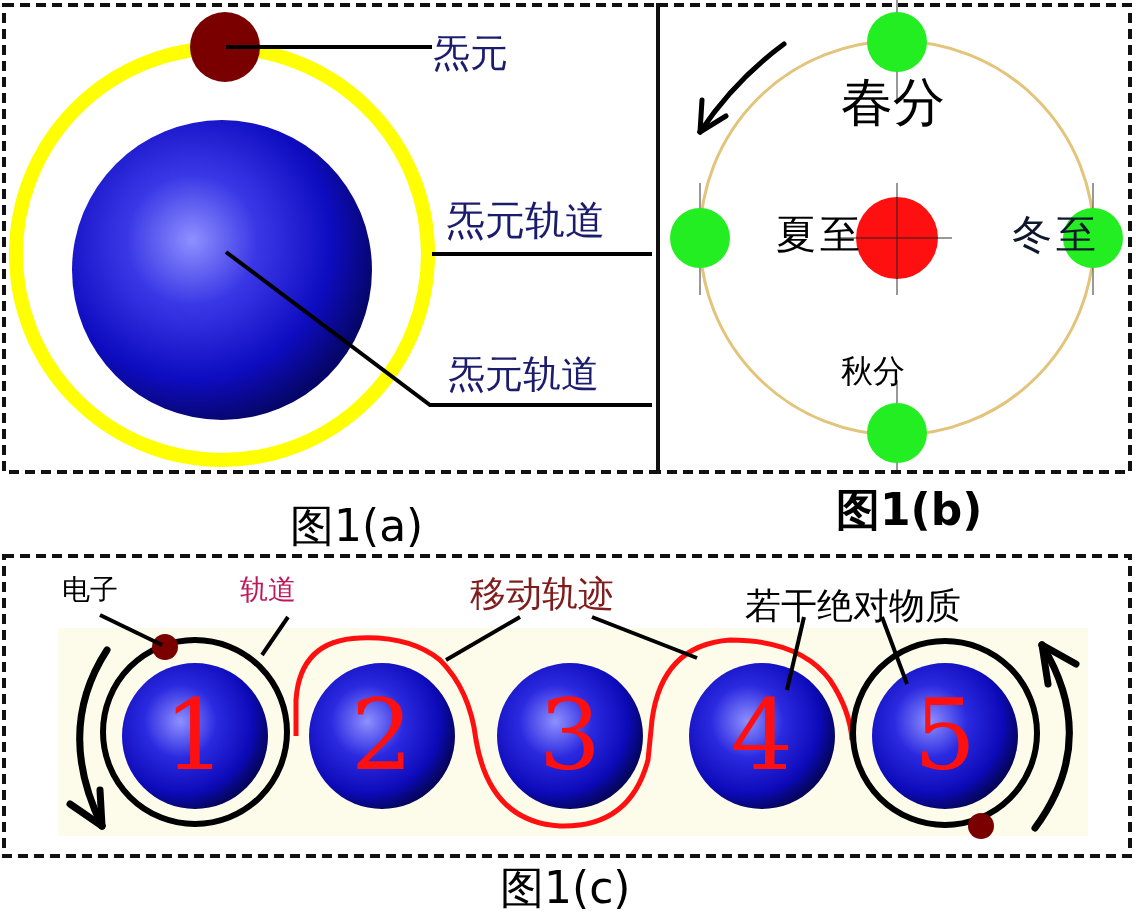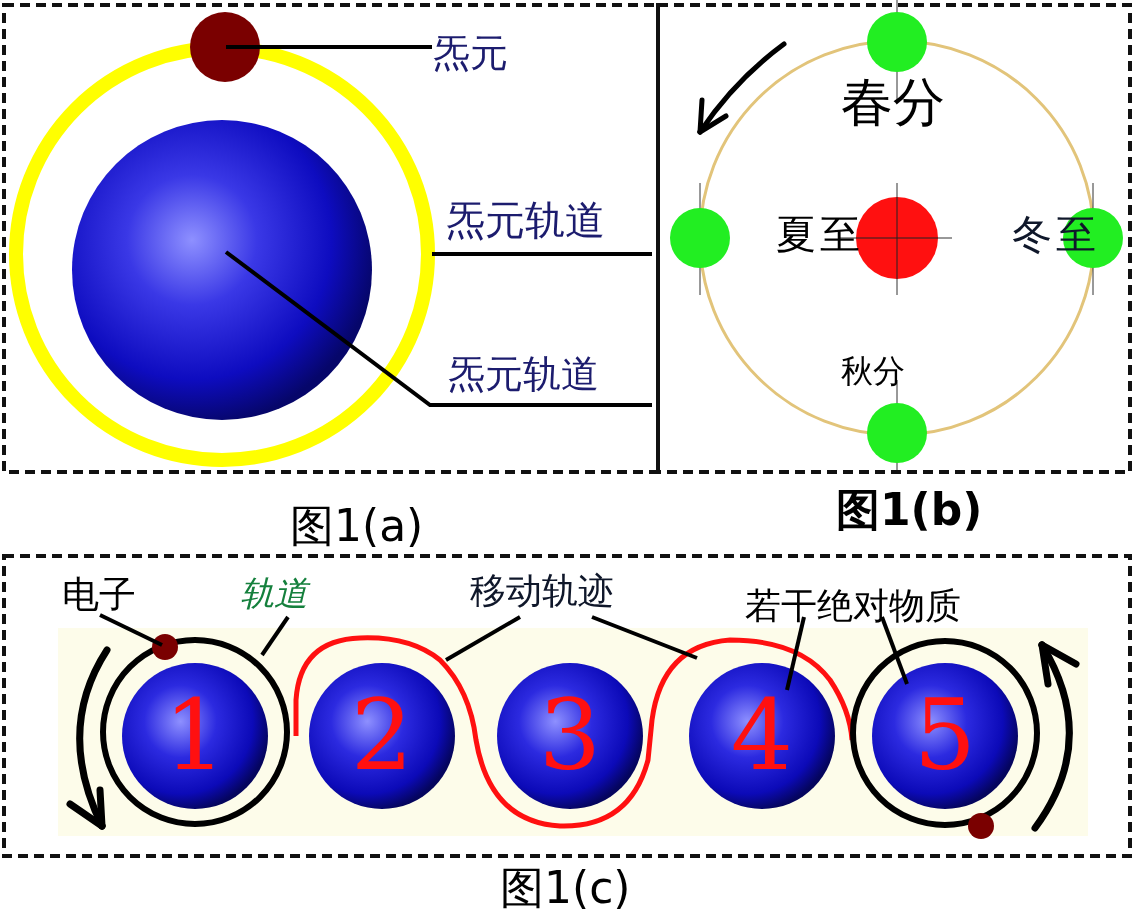--- a/index.html
+++ b/index.html
@@ -115,23 +115,23 @@
 <div class="abs" style="left:447px;top:355px;font-size:38px;color:#1c1c6e;line-height:1;">炁元轨道</div>
 
 <div class="abs" style="left:841px;top:76px;font-size:52px;color:#000;line-height:1;">春分</div>
 <div class="abs" style="left:731px;top:214px;font-size:40px;color:#000;line-height:1;letter-spacing:4px;margin-left:45px;">夏至</div>
 <div class="abs" style="left:1012px;top:214px;font-size:40px;color:#0f172a;line-height:1;letter-spacing:4px;">冬至</div>
 <div class="abs" style="left:841px;top:355px;font-size:32px;color:#000;line-height:1;">秋分</div>
 
 <div class="caption" style="left:290px;top:504px;">图1(a)</div>
 <div class="caption" style="left:836px;top:488px;font-weight:bold;">图1(b)</div>
 
-<div class="abs" style="left:62px;top:576px;font-size:37px;color:#000;line-height:1;">电子</div>
-<div class="abs" style="left:240px;top:576px;font-size:34px;color:#15803d;line-height:1;font-style:italic;">轨道</div>
-<div class="abs" style="left:470px;top:576px;font-size:36px;color:#0f172a;line-height:1;font-family:Liberation Mono, monospace;">移动轨迹</div>
+<div class="abs" style="left:62px;top:576px;font-size:28px;color:#000;line-height:1;">电子</div>
+<div class="abs" style="left:240px;top:576px;font-size:28px;color:#be185d;line-height:1;">轨道</div>
+<div class="abs" style="left:470px;top:576px;font-size:36px;color:#7f1d1d;line-height:1;">移动轨迹</div>
 <div class="abs" style="left:745px;top:576px;font-size:36px;color:#000;line-height:1;margin-top:12px;">若干绝对物质</div>
 
 <div class="abs" style="left:160px;top:686px;width:70px;text-align:center;font-family:'DejaVu Serif','Liberation Serif',serif;font-size:98px;color:#ff1010;line-height:1;">1</div>
 <div class="abs" style="left:347px;top:686px;width:70px;text-align:center;font-family:'DejaVu Serif','Liberation Serif',serif;font-size:98px;color:#ff1010;line-height:1;">2</div>
 <div class="abs" style="left:535px;top:686px;width:70px;text-align:center;font-family:'DejaVu Serif','Liberation Serif',serif;font-size:98px;color:#ff1010;line-height:1;">3</div>
 <div class="abs" style="left:727px;top:686px;width:70px;text-align:center;font-family:'DejaVu Serif','Liberation Serif',serif;font-size:98px;color:#ff1010;line-height:1;">4</div>
 <div class="abs" style="left:910px;top:686px;width:70px;text-align:center;font-family:'DejaVu Serif','Liberation Serif',serif;font-size:98px;color:#ff1010;line-height:1;">5</div>
 
 <div class="caption" style="left:500px;top:866px;">图1(c)</div>
 

